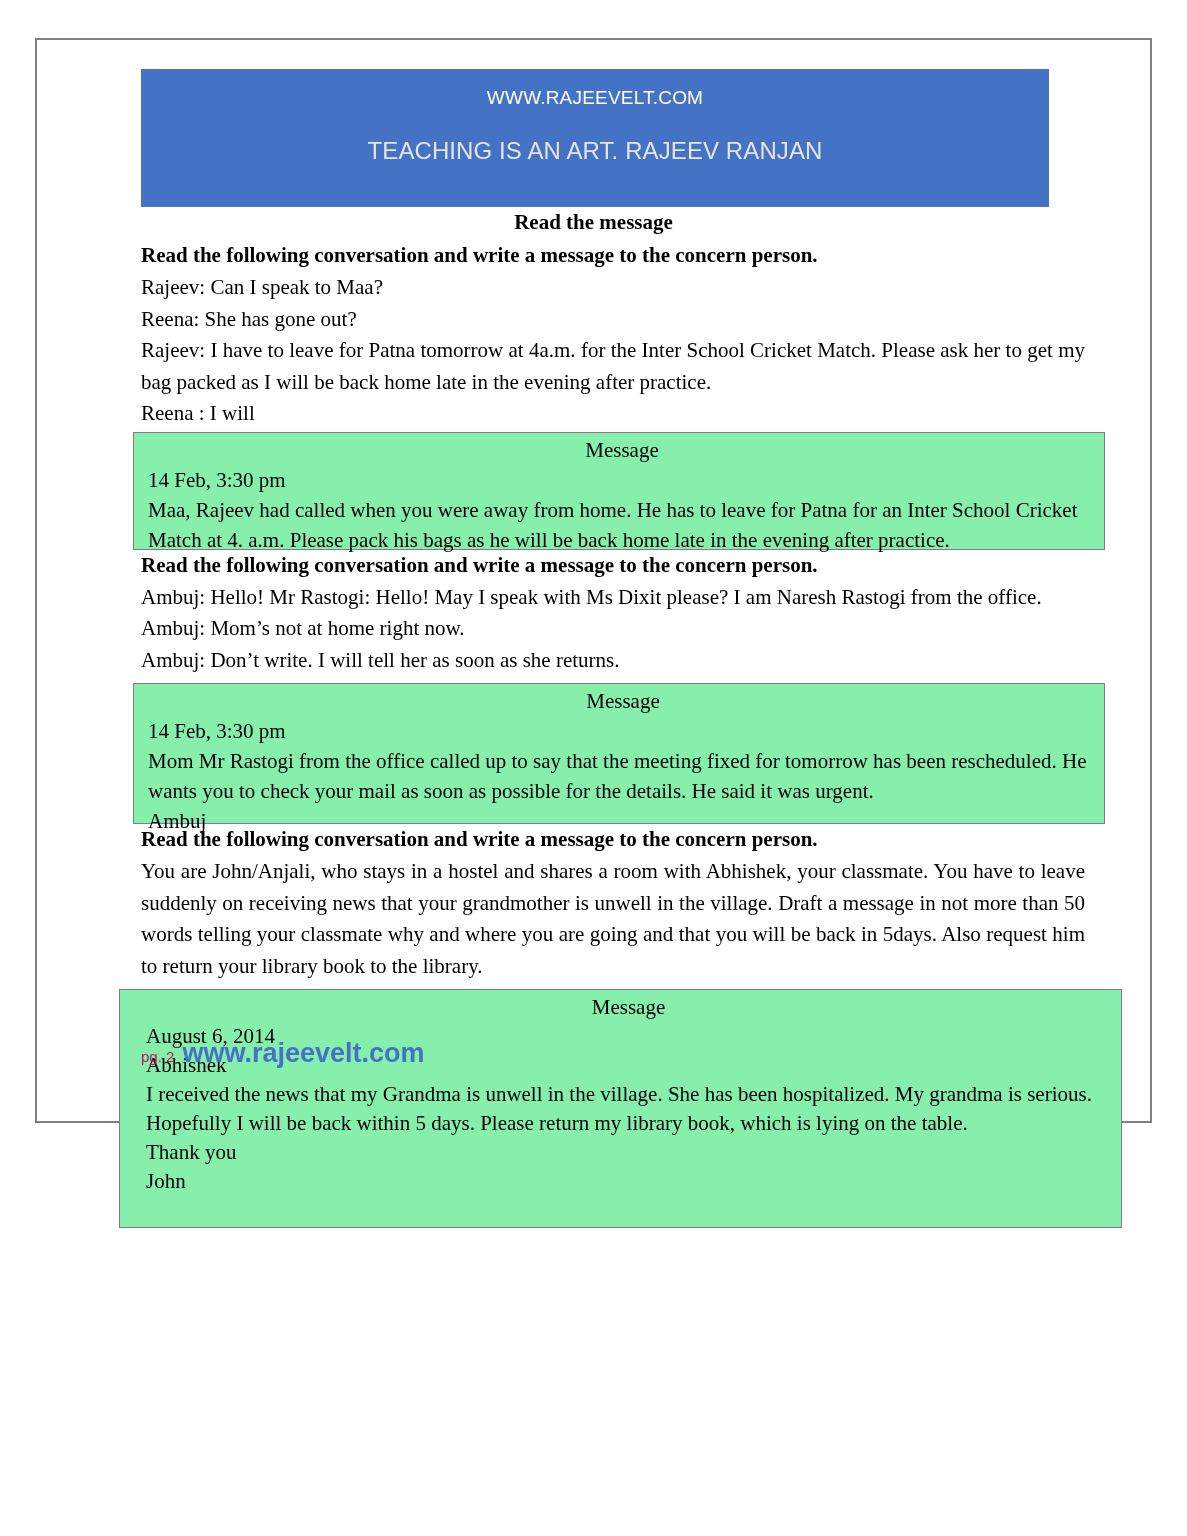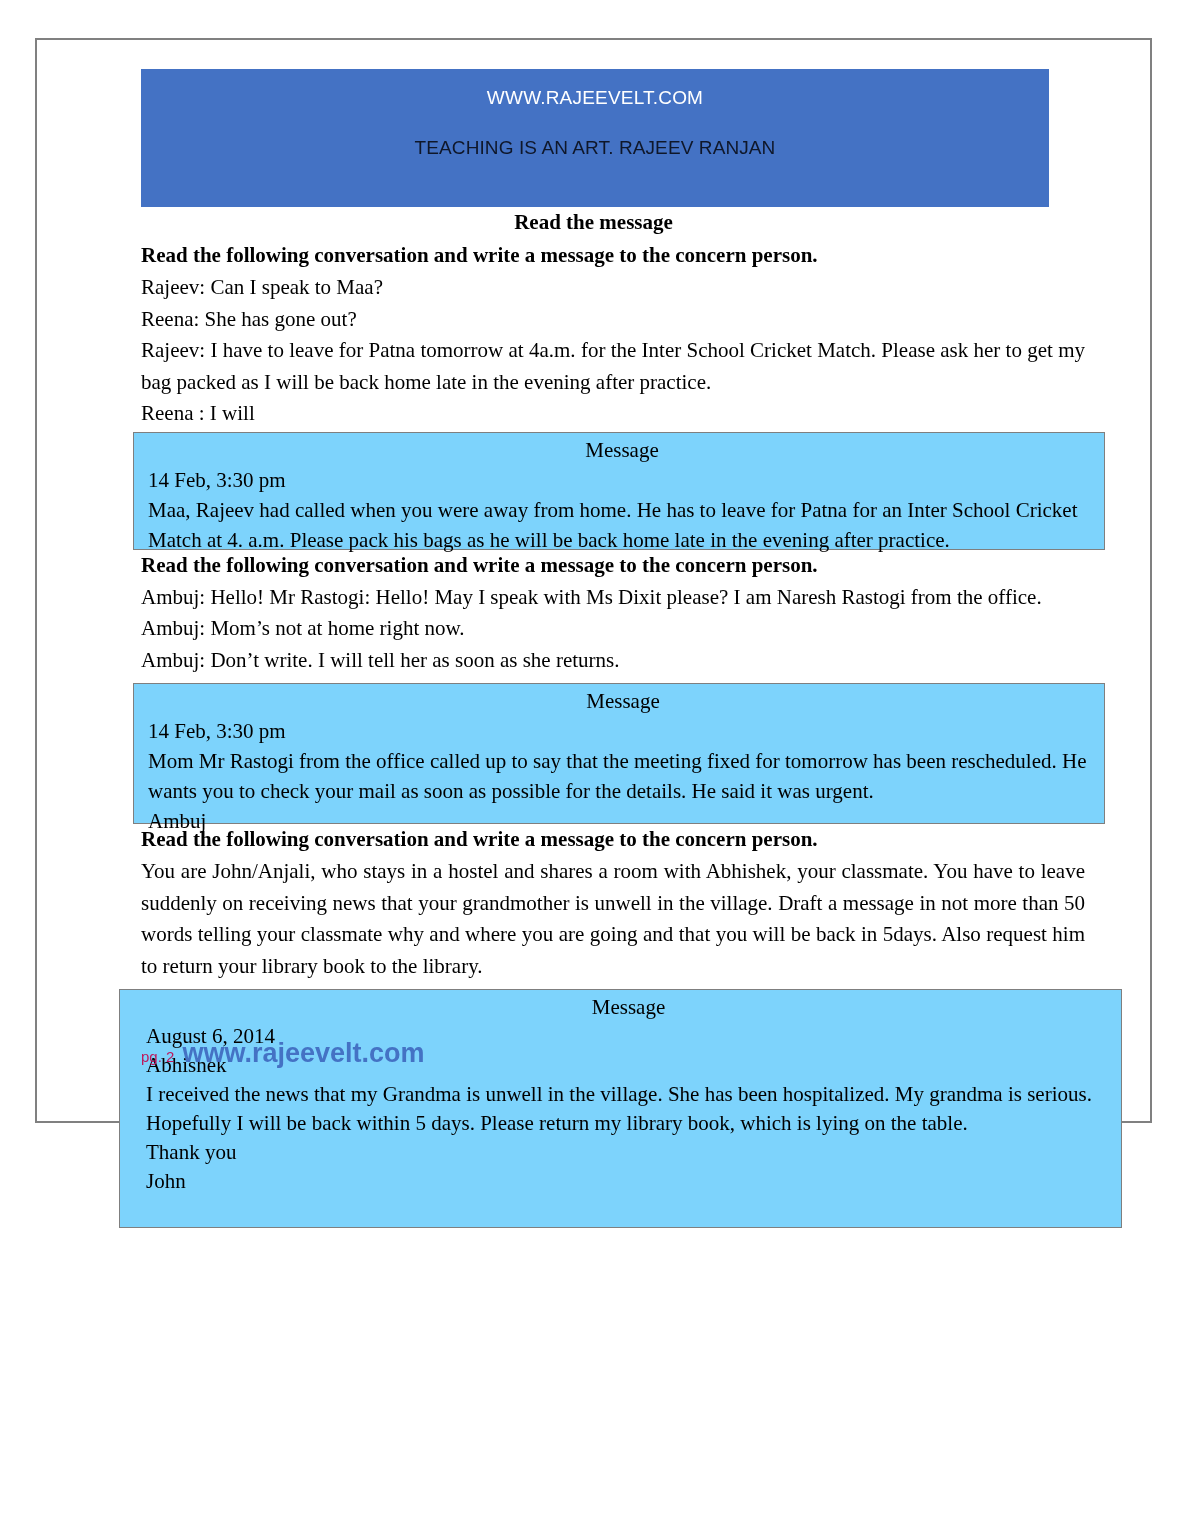--- a/index.html
+++ b/index.html
@@ -47,23 +47,23 @@
     font-family: "Liberation Sans", "DejaVu Sans", sans-serif;
     font-size: 19px;
     letter-spacing: 0.2px;
   }
   .banner-line2 {
     position: absolute;
     top: 68px;
     left: 0;
     width: 100%;
     text-align: center;
-    color: #0f172a;
-    font-family: "Liberation Sans", "DejaVu Sans", sans-serif;
-    font-size: 19px;
+    color: #e5e5e5;
+    font-family: "Liberation Sans", "DejaVu Sans", sans-serif;
+    font-size: 24px;
     letter-spacing: 0.1px;
   }
 
   .page-heading {
     position: absolute;
     left: 0;
     top: 170px;
     width: 100%;
     text-align: center;
     font-weight: bold;
@@ -93,21 +93,21 @@
     margin: 0;
     text-align: justify;
     text-justify: inter-word;
   }
   .convo.plain { text-align: left; }
 
   
   .msgbox {
     border: 1.5px solid #7f7f7f;
     box-sizing: border-box;
-    background: #7dd3fc;
+    background: #86efac;
   }
   .msgbox .msg-title {
     text-align: center;
     font-size: 21px;
     line-height: 30px;
     padding-top: 2px;
   }
   .msgbox .msg-body {
     font-size: 21px;
     line-height: 30px;

